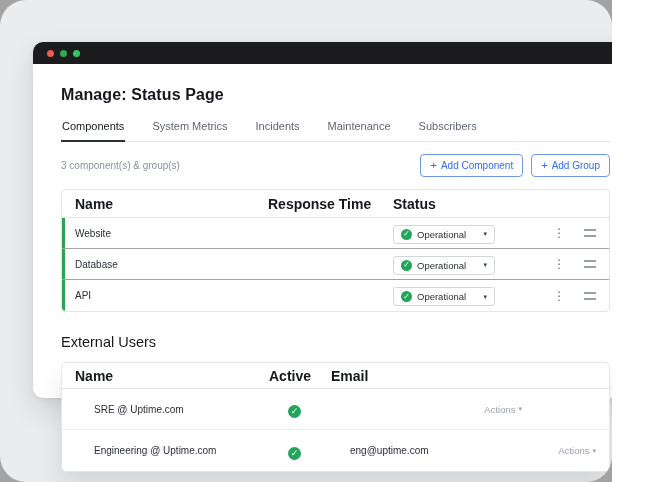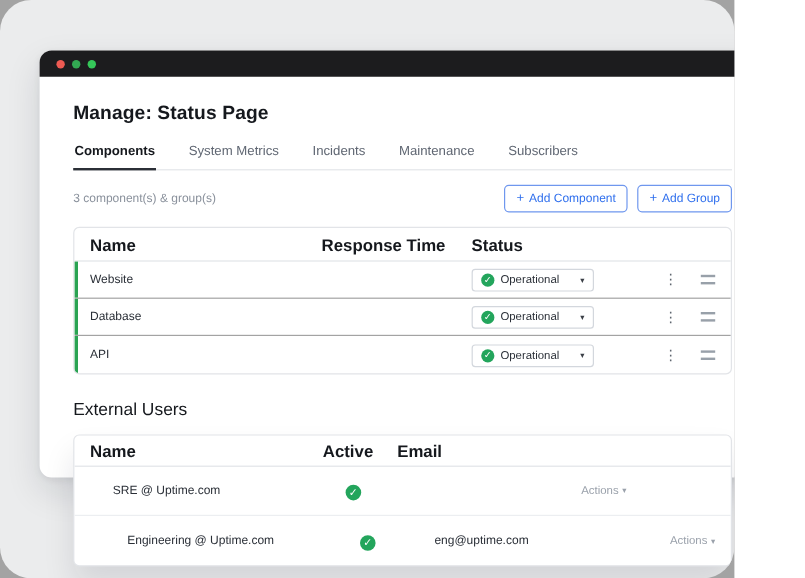--- a/index.html
+++ b/index.html
@@ -47,21 +47,21 @@
     display:flex; gap:26px;
     border-bottom:1px solid #e3e5e9;
   }
   .tab {
     font-size:11px; color:#5f6672;
     padding:0 1px 9px 1px;
     cursor:pointer;
     position:relative;
   }
   .tab.active {
-    color:#15181d; font-weight:700;
+    color:#15181d; font-weight:400;
   }
   .tab.active::after {
     content:""; position:absolute; left:0; right:0; bottom:-1px;
     height:2px; background:#2b2f36;
   }
 
   .toolbar {
     margin-top:12px;
     display:flex; justify-content:space-between; align-items:center;
   }
@@ -131,21 +131,21 @@
 
   h2.section-title {
     margin:22px 0 0 0;
     font-size:14.5px; font-weight:400; color:#15181d;
   }
 
   .t2 { box-shadow: 0 16px 26px rgba(15,23,42,.10); }
   .t2 .trow { grid-template-columns:194px 62px 1fr 74px; }
   .t2 .thead { height:26px; border-bottom:1px solid #e2e4e8; }
   .t2 .tdata { height:41px; border-bottom:1px solid #eceef1;padding-left:32px; }
-  .t2 .tdata:last-child { border-bottom:none;margin-left:12px; }
+  .t2 .tdata:last-child { border-bottom:none; }
   .actions {
     display:flex; justify-content:flex-end; align-items:center; gap:3px;
     font-size:9.5px; color:#9aa1ab; cursor:pointer;
   }
   .actions .caret { font-size:7px; }
 </style>
 </head>
 <body>
 
 <div class="stage">

